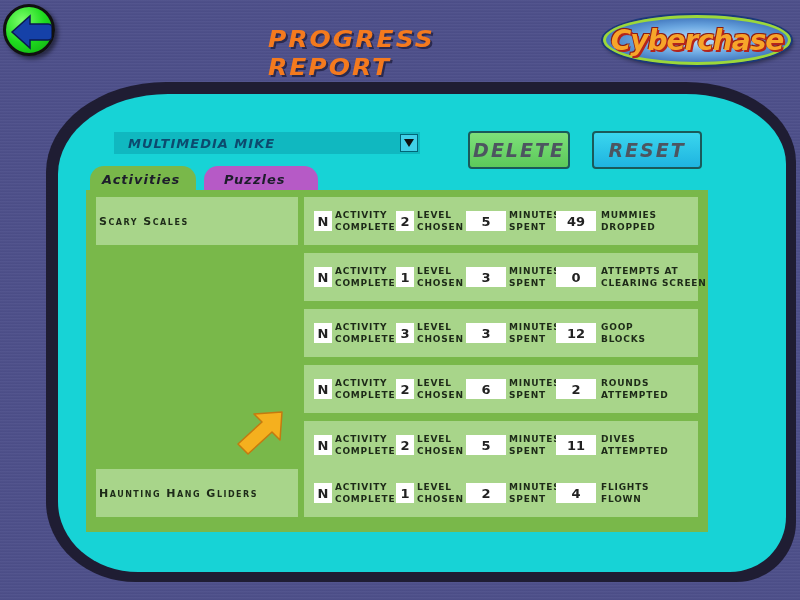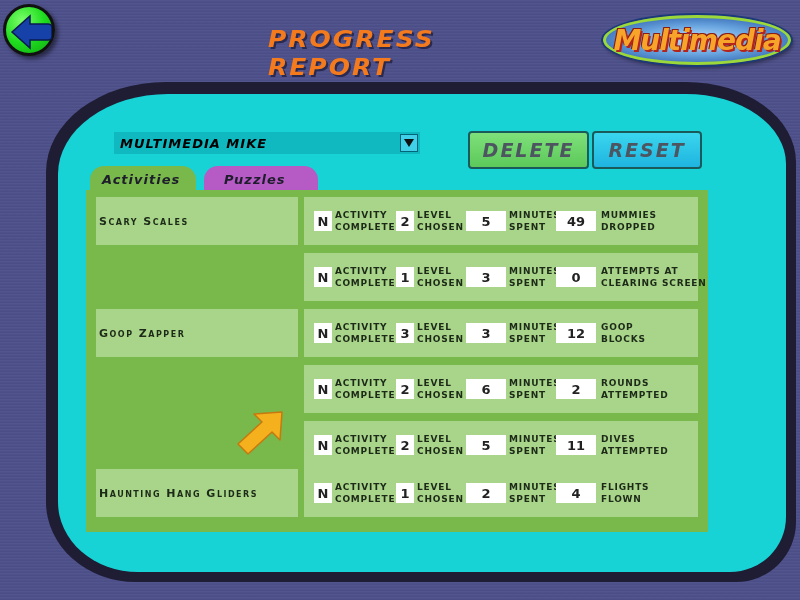--- a/index.html
+++ b/index.html
@@ -46,34 +46,34 @@
     }
     .screen {
       position: absolute; left: 58px; top: 94px; width: 728px; height: 478px;
       background: #17d3d6; border-radius: 110px 100px 56px 80px / 80px 70px 55px 70px;
     }
     .player-select {
       position: absolute; left: 114px; top: 132px; width: 306px; height: 22px;
       background: #10b8c0; display: flex; align-items: center; cursor: pointer;
     }
     .player-select .val {
-      flex: 1; padding-left: 6px; font-weight: bold; font-style: italic; font-size: 13px;
-      color: #000000; letter-spacing: 1px; text-transform: uppercase;
+      flex: 1; font-weight: bold; font-style: italic; font-size: 13px;
+      color: #0c4a6e; letter-spacing: 1px; text-transform: uppercase; margin-left: 14px;
     }
     .player-select .arrow {
       width: 18px; height: 18px; margin-right: 2px; background: #40d0e8;
       border: 1px solid #067; display: flex; align-items: center; justify-content: center;
     }
     .btn {
       position: absolute; top: 131px; height: 38px; border: 2px solid #1a5a5a; border-radius: 4px;
       font-weight: bold; font-style: italic; font-size: 19px; color: #4d5560;
       display: flex; align-items: center; justify-content: center; letter-spacing: 2px;
       cursor: pointer; text-transform: uppercase;
     }
-    .btn-delete { left: 468px; width: 121px; background: linear-gradient(180deg, #7ee07a, #5cc95a); }
+    .btn-delete { left: 468px; width: 102px; background: linear-gradient(180deg, #7ee07a, #5cc95a); }
     .btn-reset { left: 592px; width: 110px; background: linear-gradient(180deg, #3ad6ee, #1fb4e0); }
     .tab {
       position: absolute; top: 166px; height: 26px; border-radius: 14px 14px 0 0;
       font-weight: bold; font-style: italic; font-size: 13px; color: #1d1d2b;
       display: flex; align-items: center; padding-left: 12px; letter-spacing: 1px; cursor: pointer;
     }
     .tab-activities { left: 90px; width: 106px; background: #79b84a; z-index: 2; }
     .tab-puzzles { left: 204px; width: 114px; background: #b65ac6; padding-left: 20px; }
     .panel {
       position: absolute; left: 86px; top: 190px; width: 622px; height: 342px;
@@ -103,21 +103,21 @@
 
 <div class="back-btn">
   <svg width="42" height="36" viewBox="0 0 42 36">
     <path d="M2 18 L20 2 L20 10 L38 10 Q42 10 42 14 L42 22 Q42 26 38 26 L20 26 L20 34 Z" fill="#1541a8" stroke="#0a1a50" stroke-width="1.5"></path>
   </svg>
 </div>
 
 <div class="title">Progress Report</div>
 
 <div class="logo">
-  <span>Multimedia</span>
+  <span>Cyberchase</span>
 </div>
 
 <div class="screen-outer"></div>
 <div class="screen-shine"></div>
 <div class="screen"></div>
 
 <div class="player-select">
   <span class="val">Multimedia Mike</span>
   <span class="arrow">
     <svg width="10" height="8" viewBox="0 0 10 8">
@@ -154,21 +154,20 @@
       <div class="box" style="left:92px;width:18px">1</div>
       <div class="lbl" style="left:113px"><span>Level</span><br><span>Chosen</span></div>
       <div class="box" style="left:162px;width:40px">3</div>
       <div class="lbl" style="left:205px"><span>Minutes</span><br><span>Spent</span></div>
       <div class="box" style="left:252px;width:40px">0</div>
       <div class="lbl" style="left:297px"><span>Attempts at</span><br><span>Clearing Screen</span></div>
     </div>
   </div>
 
   <div class="row" style="top:119px">
-    <div class="name-cell">Goop Zapper</div>
     <div class="data-cell">
       <div class="box" style="left:10px;width:18px">N</div>
       <div class="lbl" style="left:31px"><span>Activity</span><br><span>Complete</span></div>
       <div class="box" style="left:92px;width:18px">3</div>
       <div class="lbl" style="left:113px"><span>Level</span><br><span>Chosen</span></div>
       <div class="box" style="left:162px;width:40px">3</div>
       <div class="lbl" style="left:205px"><span>Minutes</span><br><span>Spent</span></div>
       <div class="box" style="left:252px;width:40px">12</div>
       <div class="lbl" style="left:297px"><span>Goop</span><br><span>Blocks</span></div>
     </div>

